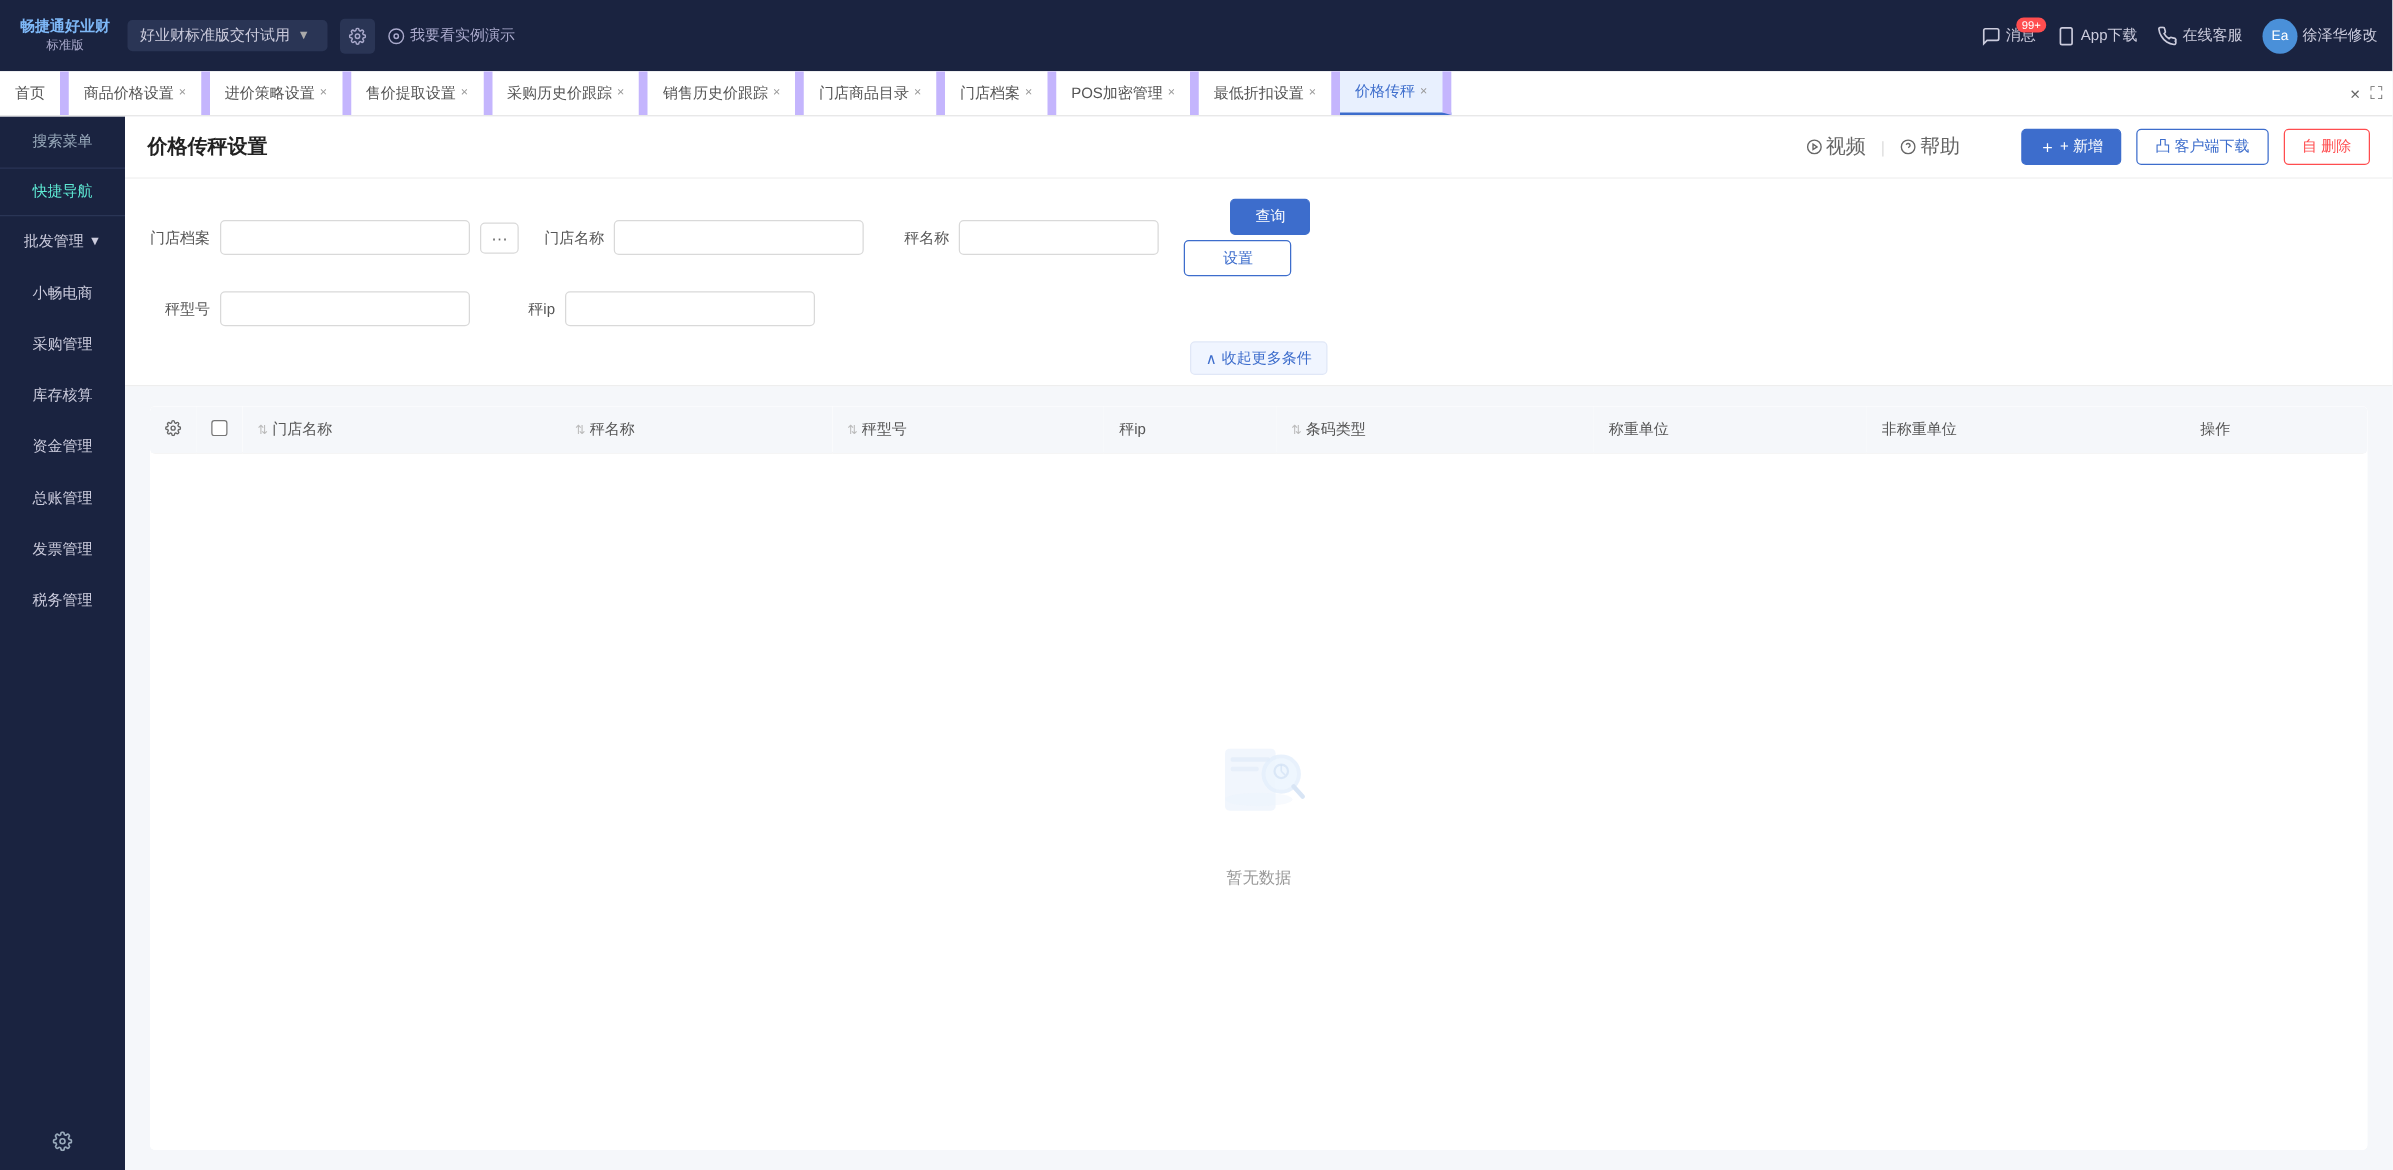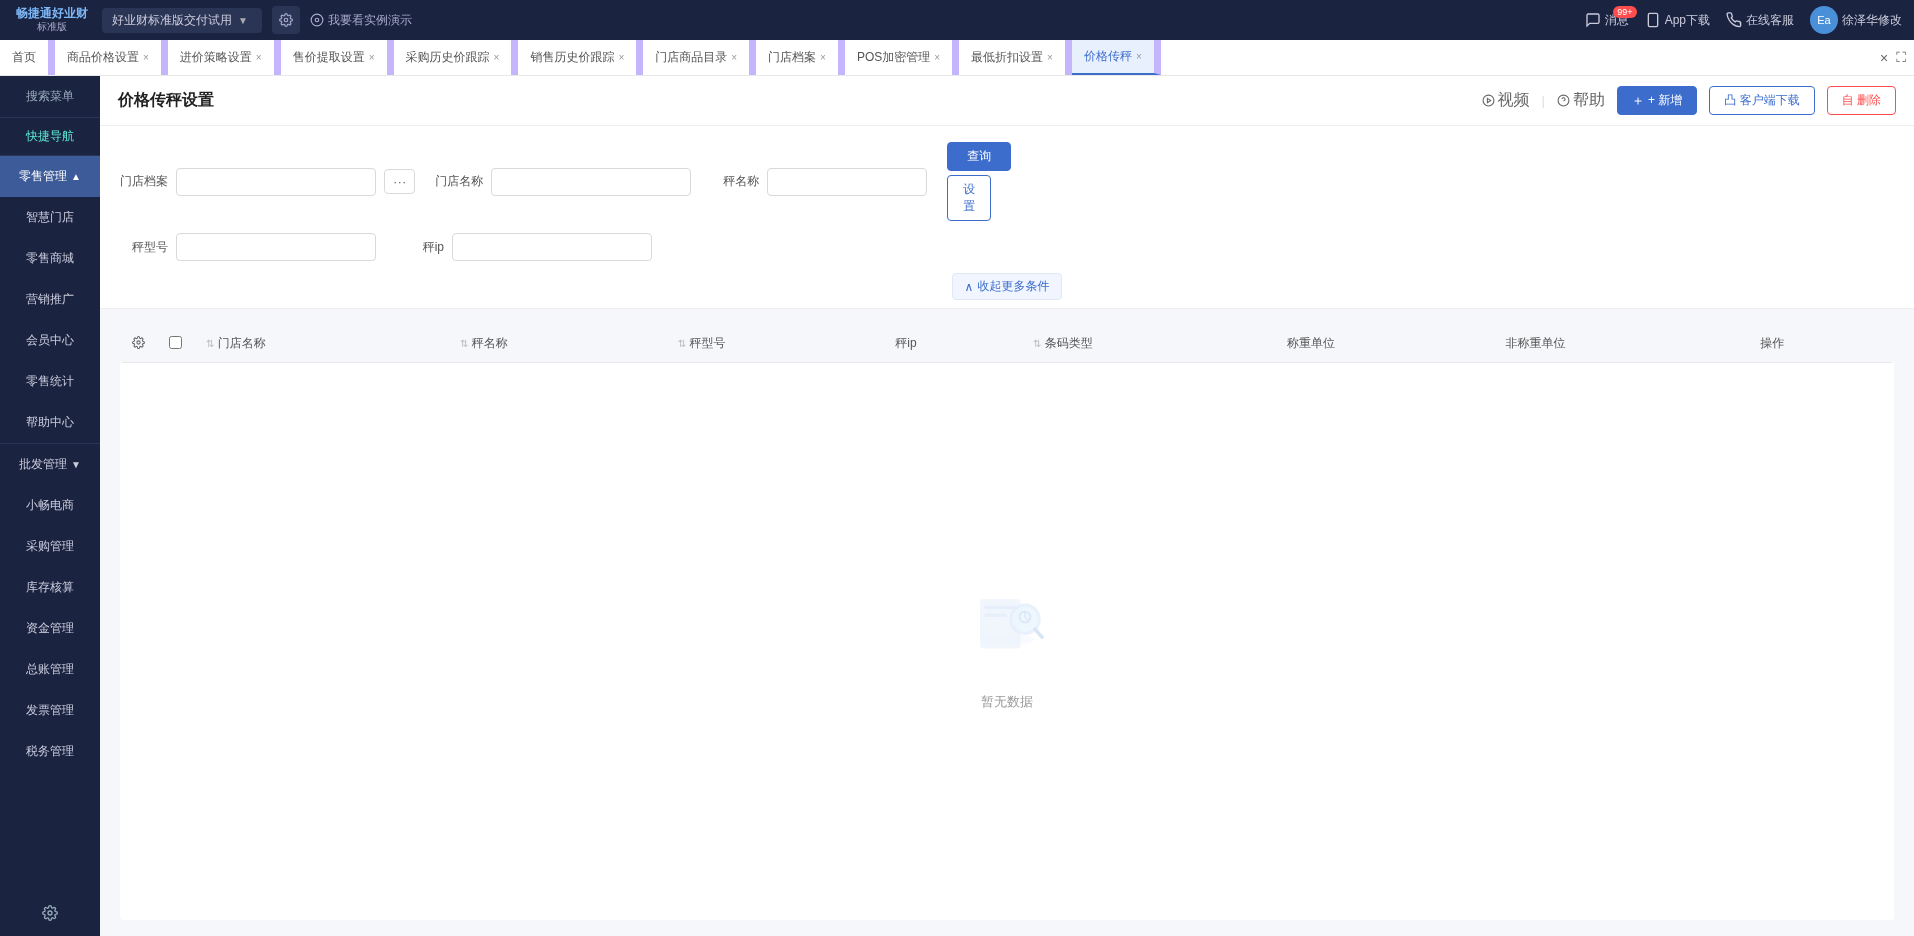--- a/index.html
+++ b/index.html
@@ -1,19 +1,19 @@
 <!DOCTYPE html>
 <html><head>
   <meta charset="utf-8">
   <style>
     * { box-sizing: border-box; margin: 0; padding: 0; }
     body { font-family: 'Microsoft YaHei', Arial, sans-serif; font-size: 13px; background: #f0f2f5; color: #333; height: 936px; overflow: hidden; display: flex; flex-direction: column; }
 
     
-    .top-bar { height: 40px; background: #1a2340; display: flex; align-items: center; padding: 0 12px; gap: 10px; flex-shrink: 0; }
+    .top-bar { height: 57px; background: #1a2340; display: flex; align-items: center; padding: 0 12px; gap: 10px; flex-shrink: 0; }
     .logo-area { display: flex; flex-direction: column; align-items: center; justify-content: center; color: #fff; font-size: 11px; min-width: 80px; }
     .logo-area .logo-title { font-size: 12px; font-weight: bold; color: #7eb8f7; line-height: 1.2; }
     .logo-area .logo-sub { font-size: 10px; color: #aac; }
     .version-selector { display: flex; align-items: center; background: #2a3555; border-radius: 4px; padding: 4px 10px; color: #ccd; font-size: 12px; gap: 6px; cursor: pointer; min-width: 160px; }
     .version-selector .arrow { color: #aaa; font-size: 10px; }
     .settings-icon-btn { width: 28px; height: 28px; background: #2a3555; border-radius: 4px; display: flex; align-items: center; justify-content: center; cursor: pointer; color: #aac; }
     .demo-btn { display: flex; align-items: center; gap: 4px; color: #aac; font-size: 12px; cursor: pointer; }
     .top-right { margin-left: auto; display: flex; align-items: center; gap: 16px; }
     .top-icon-item { display: flex; align-items: center; gap: 4px; color: #ccd; font-size: 12px; cursor: pointer; position: relative; }
     .badge { background: #ff4d4f; color: #fff; font-size: 9px; border-radius: 8px; padding: 1px 4px; position: absolute; top: -6px; right: -8px; }
@@ -40,21 +40,21 @@
     .sidebar-item .arrow { font-size: 10px; }
     .sidebar-bottom { margin-top: auto; padding: 12px 8px; color: #9ab; text-align: center; cursor: pointer; }
 
     
     .main-content { flex: 1; display: flex; flex-direction: column; overflow: hidden; background: #f5f7fa; }
     .page-header { background: #fff; padding: 0 18px; height: 50px; display: flex; align-items: center; justify-content: space-between; border-bottom: 1px solid #eee; flex-shrink: 0; }
     .page-title { font-size: 16px; font-weight: bold; color: #222; }
     .page-actions { display: flex; align-items: center; gap: 12px; }
     .action-link { color: #666; font-size: 16px; cursor: pointer; display: flex; align-items: center; gap: 3px; }
     .btn { padding: 5px 14px; border-radius: 4px; font-size: 12px; cursor: pointer; border: 1px solid; display: flex; align-items: center; gap: 4px; }
-    .btn-primary { background: #3d6dcc; color: #fff; border-color: #3d6dcc; }
+    .btn-primary { background: #3d6dcc; color: #fff; border-color: #3d6dcc; margin-left: 37px; }
     .btn-outline { background: #fff; color: #3d6dcc; border-color: #3d6dcc; }
     .btn-danger { background: #fff; color: #ff4d4f; border-color: #ff4d4f; }
     .divider { color: #ddd; }
 
     
     .filter-area { background: #fff; padding: 16px 20px 8px; border-bottom: 1px solid #eee; flex-shrink: 0; }
     .filter-row { display: flex; align-items: center; gap: 20px; margin-bottom: 12px; flex-wrap: wrap; }
     .filter-item { display: flex; align-items: center; gap: 8px; }
     .filter-label { color: #555; font-size: 12px; white-space: nowrap; min-width: 48px; text-align: right; }
     .filter-input { border: 1px solid #d9d9d9; border-radius: 4px; padding: 4px 10px; font-size: 12px; height: 28px; color: #333; outline: none; }
@@ -190,44 +190,20 @@
     <span>×</span>
     <span>⛶</span>
   </div>
 </div>
 
 <div class="content-area">
 
   <div class="sidebar">
     <div class="search-menu">搜索菜单</div>
     <div class="quick-nav">快捷导航</div>
-    <div class="sidebar-group">
-      <div class="sidebar-item active">
-        <span>零售管理</span>
-        <span class="arrow">▲</span>
-      </div>
-      <div class="sidebar-item">
-        <span>智慧门店</span>
-      </div>
-      <div class="sidebar-item">
-        <span>零售商城</span>
-      </div>
-      <div class="sidebar-item">
-        <span>营销推广</span>
-      </div>
-      <div class="sidebar-item">
-        <span>会员中心</span>
-      </div>
-      <div class="sidebar-item">
-        <span>零售统计</span>
-      </div>
-      <div class="sidebar-item">
-        <span>帮助中心</span>
-      </div>
-    </div>
     <div class="sidebar-item">
       <span>批发管理</span>
       <span class="arrow">▼</span>
     </div>
     <div class="sidebar-item">
       <span>小畅电商</span>
     </div>
     <div class="sidebar-item">
       <span>采购管理</span>
     </div>
@@ -303,21 +279,21 @@
           <input class="filter-input filter-input-wide" type="text" style="">
         </div>
         <div class="filter-item">
           <span class="filter-label">秤名称</span>
           <input class="filter-input filter-input-medium" type="text" style="">
         </div>
         <div style="display:flex; flex-direction:column; gap:4px;">
           <button class="btn btn-primary" style="width:64px; justify-content:center;">
             <span>查询</span>
           </button>
-          <button class="btn btn-outline" style="width:44px; justify-content:center;">
+          <button class="btn btn-outline" style="width:86px; justify-content:center;">
             <span>设置</span>
           </button>
         </div>
       </div>
       <div class="filter-row">
         <div class="filter-item">
           <span class="filter-label">秤型号</span>
           <input class="filter-input filter-input-wide" type="text" style="">
         </div>
         <div class="filter-item">

